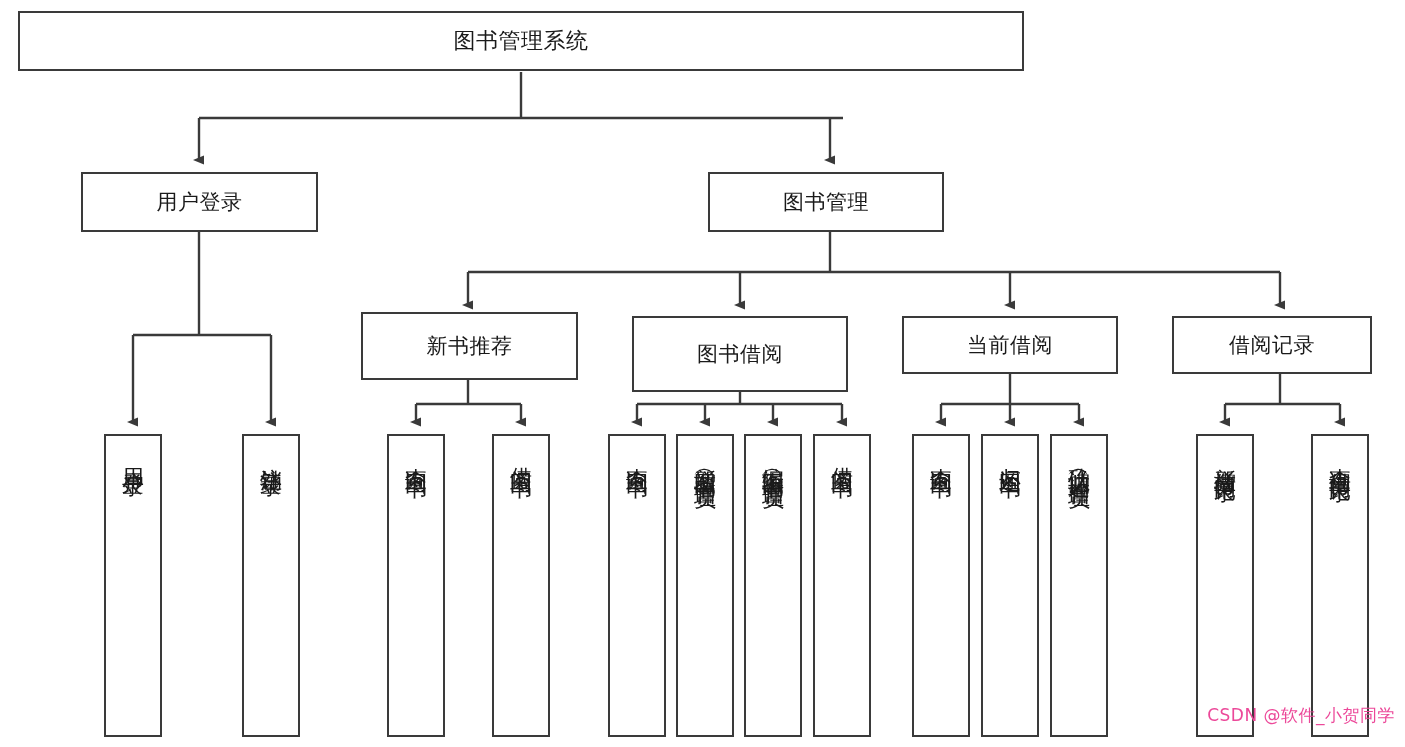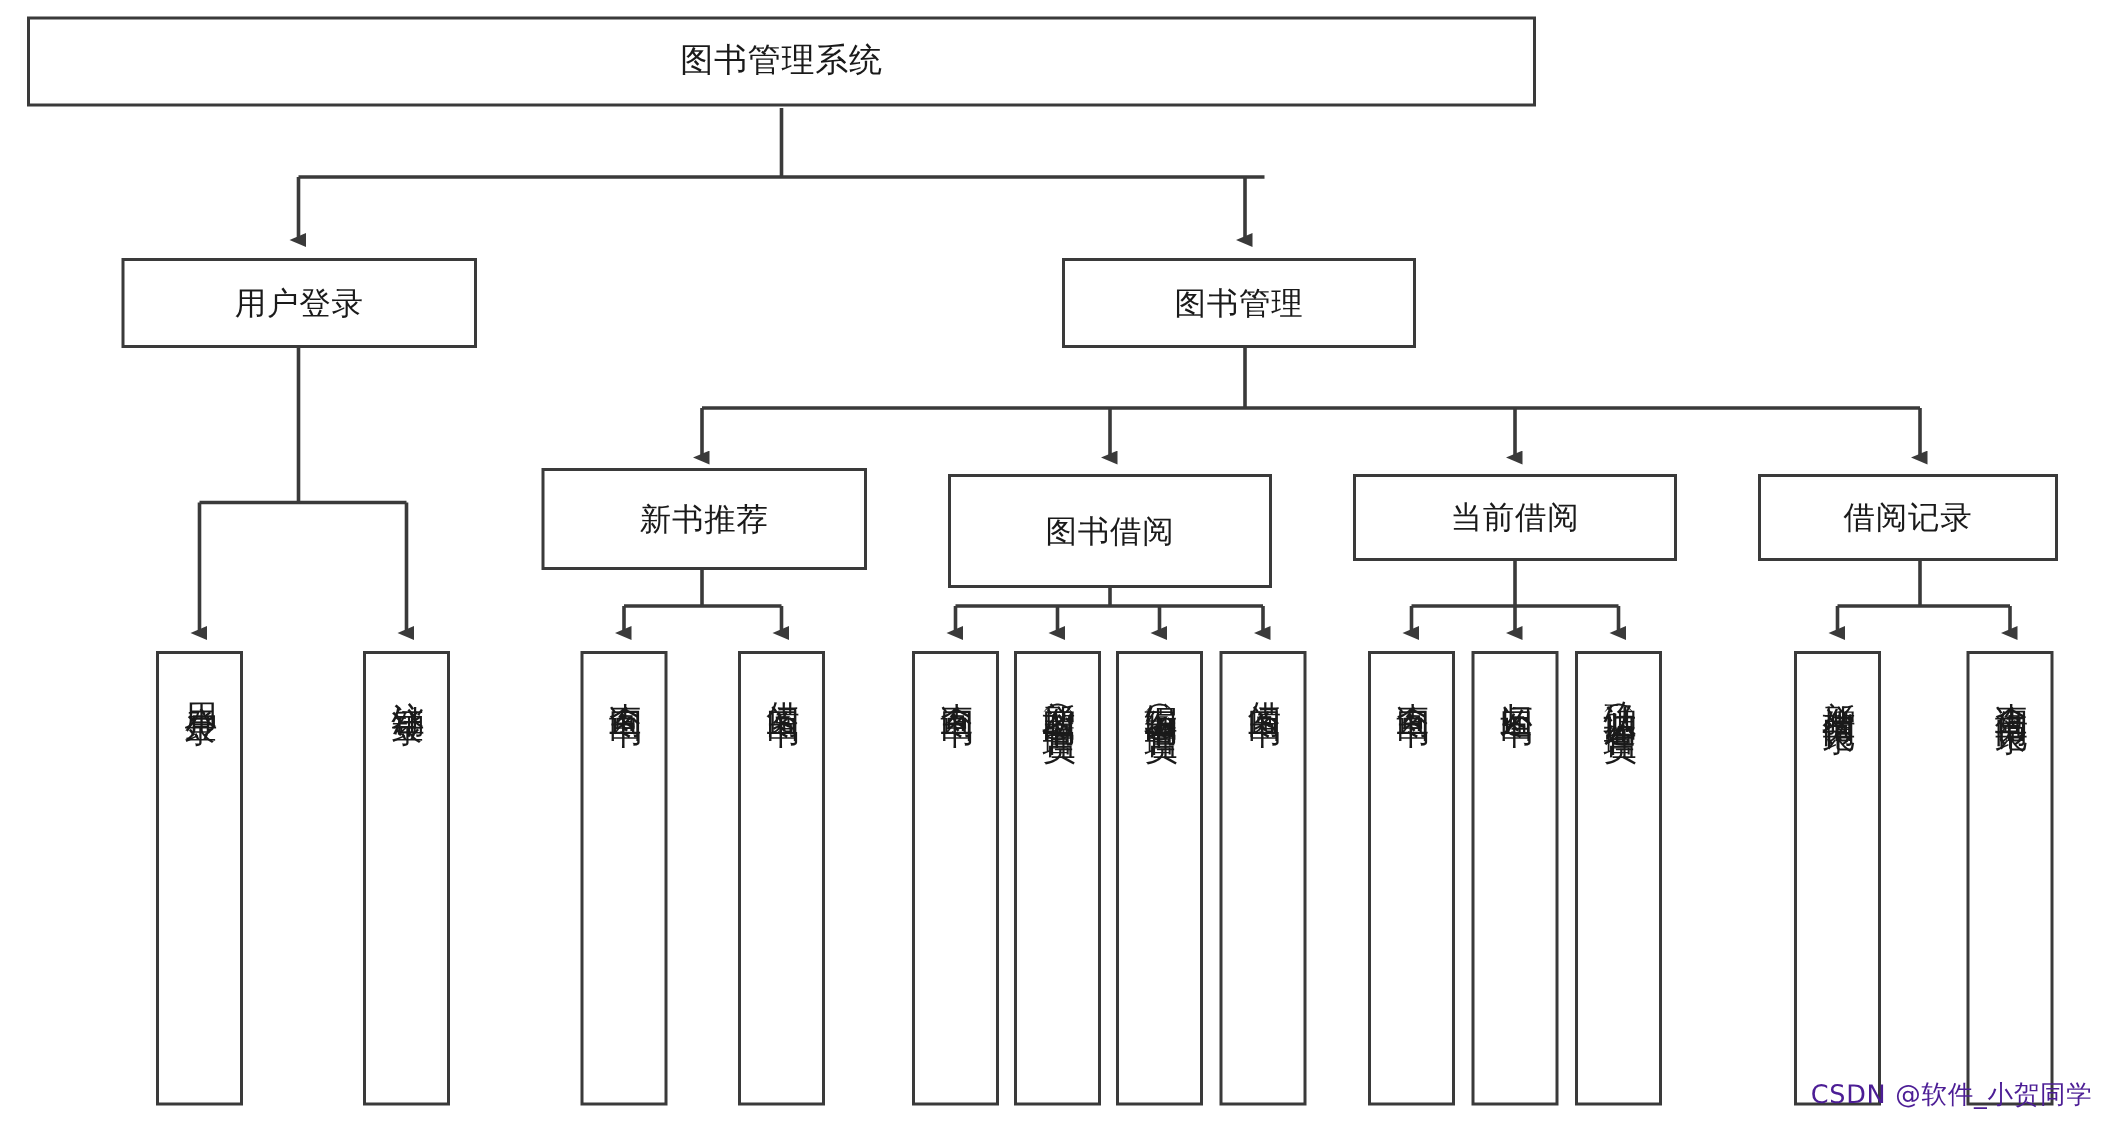--- a/index.html
+++ b/index.html
@@ -63,23 +63,23 @@
     text-orientation: upright;
     font-size: 22px;
     line-height: 1.18;
     letter-spacing: 3px;
     white-space: nowrap;
   }
   
   #watermark {
     position: absolute;
     right: 10px;
-    bottom: 6px;
+    bottom: 20px;
     font-size: 17px;
-    color: #4c1d95;
+    color: #ec4899;
     letter-spacing: 0.5px;
     z-index: 6;
     white-space: nowrap;
     font-family: "DejaVu Sans", "Liberation Sans", sans-serif;
   }
 </style>
 </head>
 <body>
 
 <div id="canvas">

